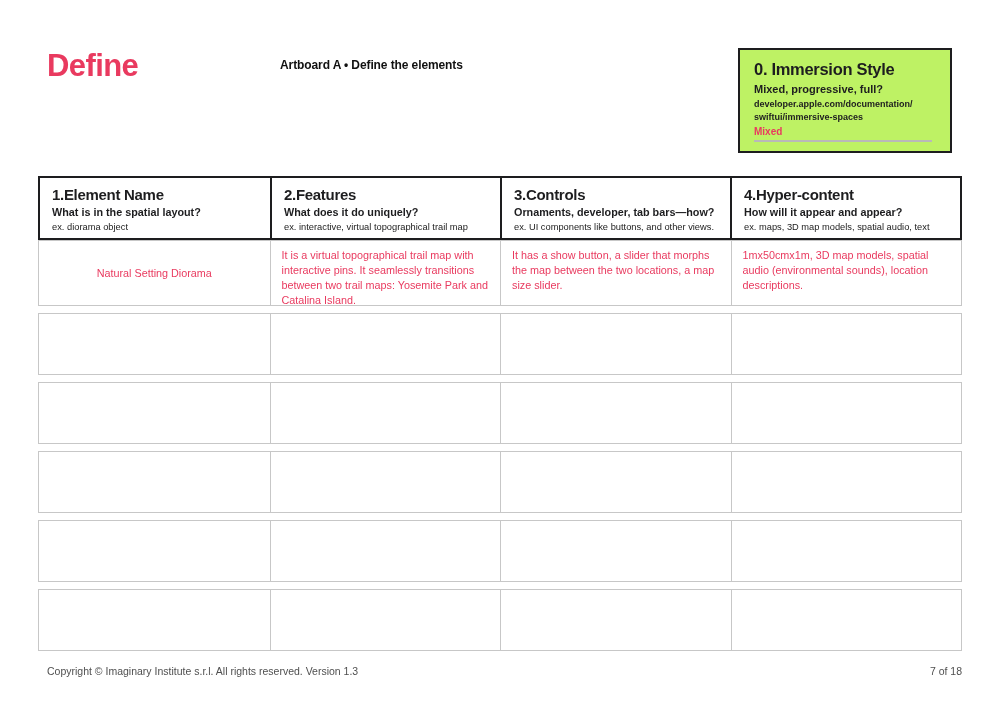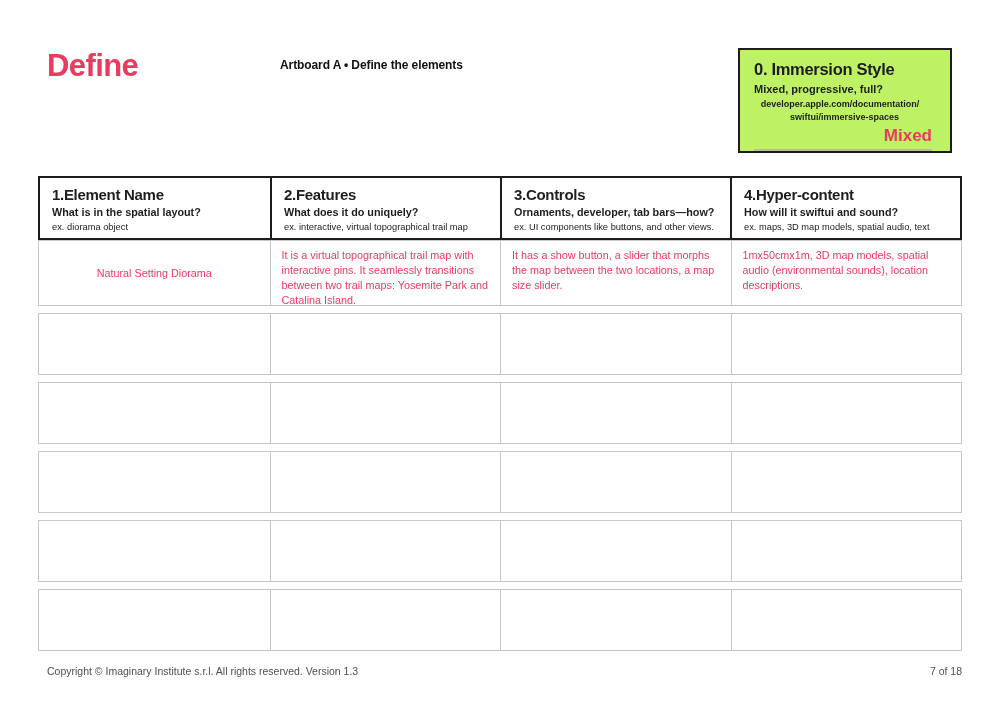--- a/index.html
+++ b/index.html
@@ -9,22 +9,22 @@
   
   .brand { position:absolute; left:47px; top:48px; font-size:31px; font-weight:700; letter-spacing:-0.6px; }
   .artboard-title { position:absolute; left:280px; top:58px; font-size:12px; font-weight:700; letter-spacing:-0.1px; color:#111; }
 
   
   .immersion-box { position:absolute; left:738px; top:48px; width:214px; height:105px;
                    border:2px solid #1d1d1f; box-sizing:border-box; padding:10px 24px 0 14px; background:#bef264; }
   .ibox-title { font-size:16.5px; font-weight:700; letter-spacing:-0.3px; }
   .ibox-question { font-size:11px; font-weight:700; margin-top:4px; }
   .ibox-ref { font-size:9px; font-weight:600; line-height:1.4; margin-top:3px; color:#1d1d1f; }
-  .ibox-answer { display:block; width:178px; margin:3px auto 0; text-align:right;
-                 border-bottom:2px solid #b9b9b9; padding-bottom:3px; font-size:17px; font-weight:700; }
+  .ibox-answer { display:block; width:178px; margin:3px auto 0; text-align:left;
+                 border-bottom:2px solid #b9b9b9; padding-bottom:3px; font-size:10px; font-weight:700; }
 
   
   .grid-table { position:absolute; left:38px; top:176px; width:924px; }
   .row { display:grid; grid-template-columns:repeat(4,1fr); box-sizing:border-box; background:#fff; }
   .cell { box-sizing:border-box; overflow:hidden; }
 
   .header-row { border:2px solid #1d1d1f; height:64px; }
   .header-row .cell { padding:8px 12px 0 12px; }
   .header-row .cell + .cell { border-left:2px solid #1d1d1f; }
   .col-title { font-size:15px; font-weight:700; letter-spacing:-0.3px; }
@@ -49,22 +49,22 @@
 <div class="page">
 
   <div class="brand" style="color:#e93a5f;">Define</div>
 
   <div class="artboard-title">Artboard A • Define the elements</div>
 
   <div class="immersion-box">
     <div class="ibox-title">0. Immersion Style</div>
     <div class="ibox-question">Mixed, progressive, full?</div>
     <div class="ibox-ref">
-      <span style="display:block;text-align:center;">developer.apple.com/documentation/</span>
-      <span style="display:block;margin-left:36px;">swiftui/immersive-spaces</span>
+      <span style="display:block;">developer.apple.com/documentation/</span>
+      <span style="display:block;">swiftui/immersive-spaces</span>
     </div>
     <span class="ibox-answer" style="color:#e93a5f;">Mixed</span>
   </div>
 
   <div class="grid-table">
 
     <div class="row header-row">
       <div class="cell">
         <div class="col-title">1.Element Name</div>
         <div class="col-question">What is in the spatial layout?</div>
@@ -75,21 +75,21 @@
         <div class="col-question">What does it do uniquely?</div>
         <div class="col-example">ex. interactive, virtual topographical trail map</div>
       </div>
       <div class="cell">
         <div class="col-title">3.Controls</div>
         <div class="col-question">Ornaments, developer, tab bars—how?</div>
         <div class="col-example">ex. UI components like buttons, and other views.</div>
       </div>
       <div class="cell">
         <div class="col-title">4.Hyper-content</div>
-        <div class="col-question">How will it swiftui and sound?</div>
+        <div class="col-question">How will it appear and appear?</div>
         <div class="col-example">ex. maps, 3D map models, spatial audio, text</div>
       </div>
     </div>
 
     <div class="row example-row" style="color:#e93a5f;">
       <div class="cell example-cell centered">Natural Setting Diorama</div>
       <div class="cell example-cell">It is a virtual topographical trail map with interactive pins. It seamlessly transitions between two trail maps: Yosemite Park and Catalina Island.</div>
       <div class="cell example-cell">It has a show button, a slider that morphs the map between the two locations, a map size slider.</div>
       <div class="cell example-cell">1mx50cmx1m, 3D map models, spatial audio (environmental sounds), location descriptions.</div>
     </div>

